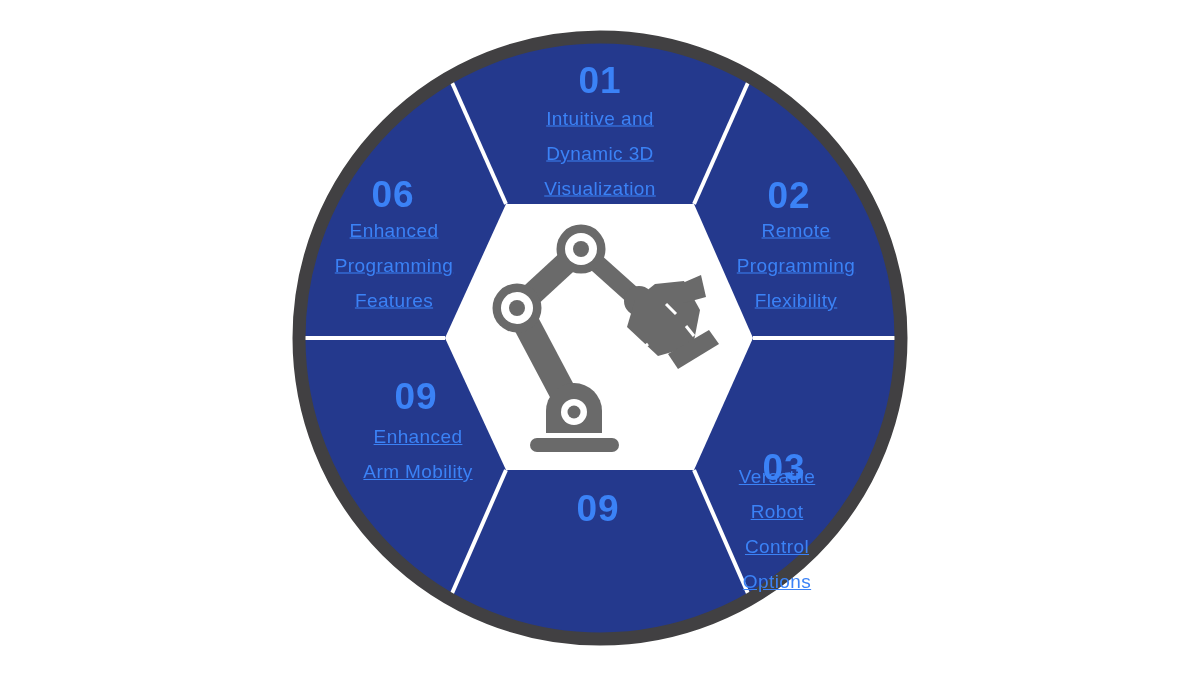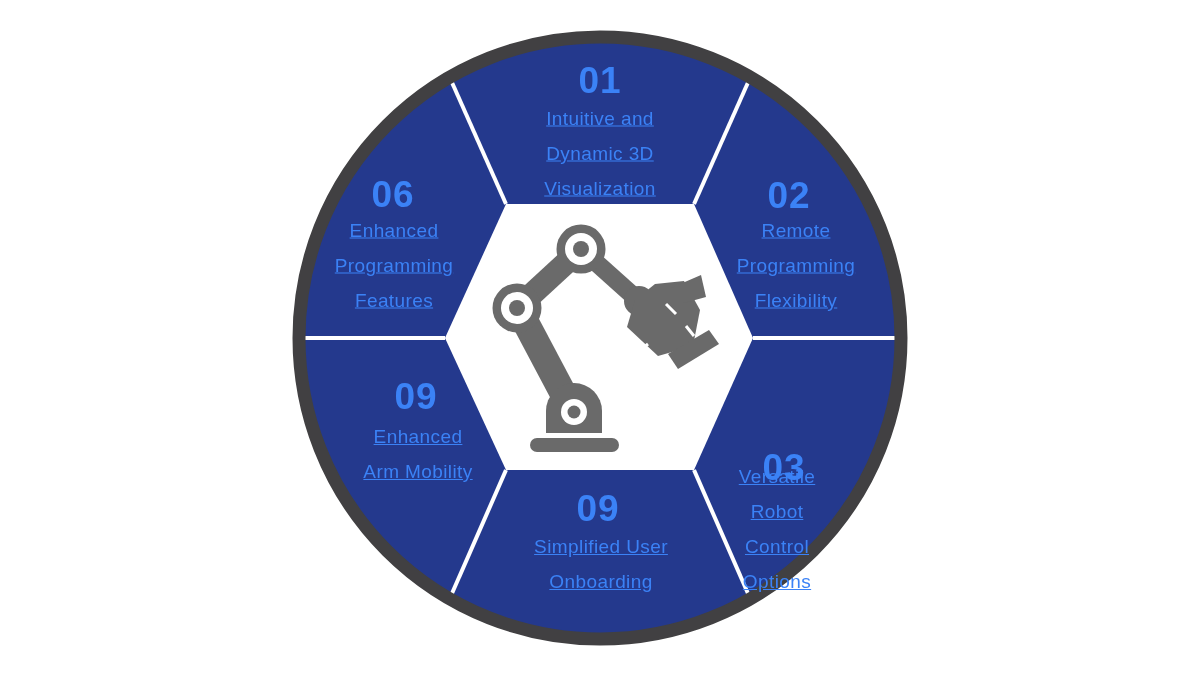--- a/index.html
+++ b/index.html
@@ -95,22 +95,20 @@
 Programming
 Flexibility</div>
 
   <div class="seg-text seg-num" style="left:784px;top:422px;margin-top:46px;">03</div>
   <div class="seg-text seg-label" style="left:777px;top:482px;margin-top:47px;">Versatile
 Robot
 Control
 Options</div>
 
   <div class="seg-text seg-num" style="left:598px;top:509px;">09</div>
-  <div class="seg-text seg-label" style="left:601px;top:564px;">Simplified User
-Onboarding</div>
 
   <div class="seg-text seg-num" style="left:416px;top:397px;">09</div>
   <div class="seg-text seg-label" style="left:418px;top:454px;">Enhanced
 Arm Mobility</div>
 
   <div class="seg-text seg-num" style="left:393px;top:195px;">06</div>
   <div class="seg-text seg-label" style="left:394px;top:265px;">Enhanced
 Programming
 Features</div>
 

